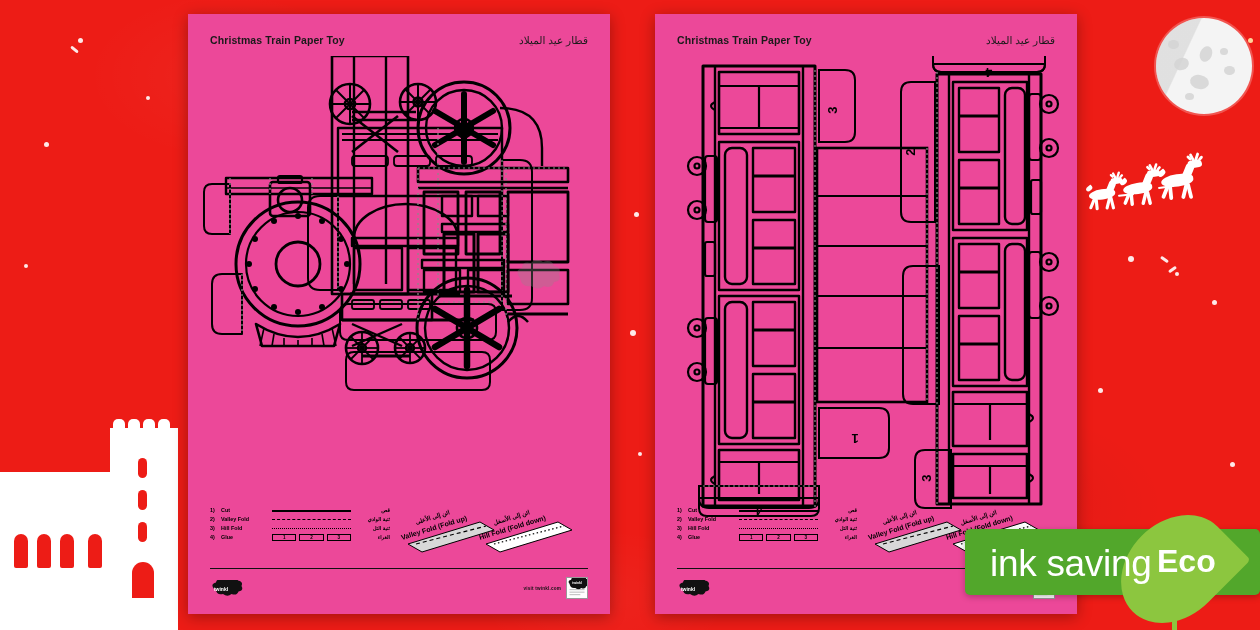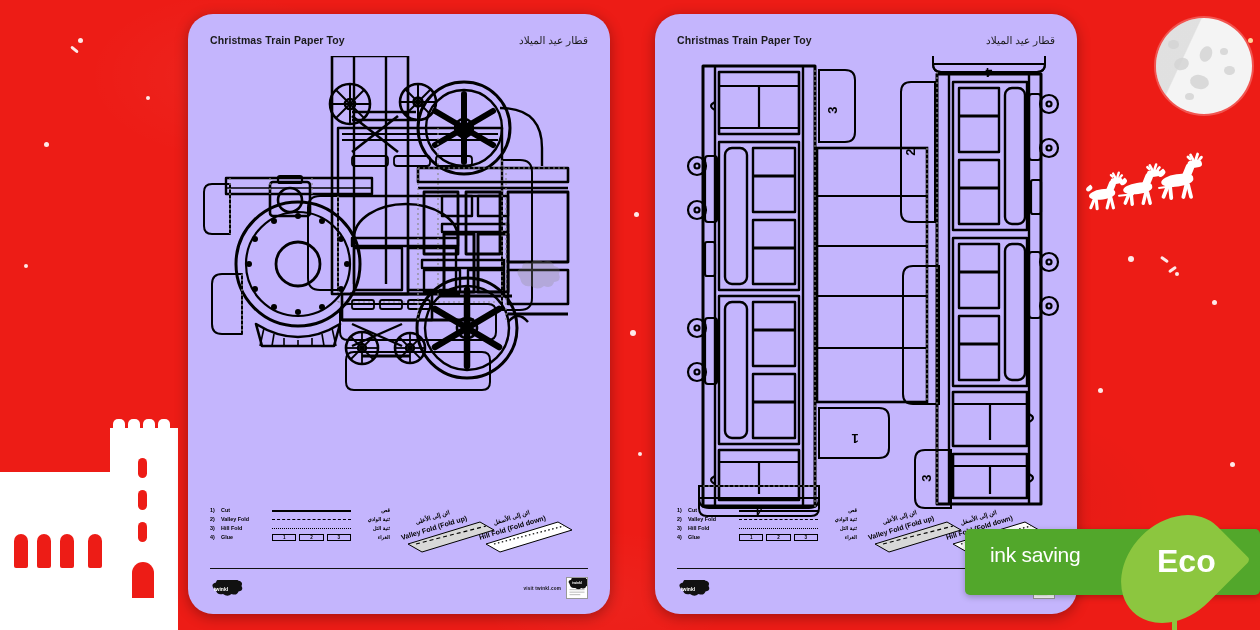--- a/index.html
+++ b/index.html
@@ -111,24 +111,23 @@
   }
   .castle .door {
     position: absolute; background: #ED1C16; width: 22px; height: 36px;
     border-radius: 11px 11px 0 0;
   }
   .dot { position: absolute; background: #fff; border-radius: 50%; opacity: .9; }
 
   
   .sheet {
     position: absolute;
-    background: #c4b5fd;
+    background: #ec4899;
     box-shadow: 0 3px 14px rgba(0,0,0,.32);
     overflow: hidden;
-    border-radius: 25px;
   }
   #sheet1 { left: 188px; top: 14px; width: 422px; height: 600px; }
   #sheet2 { left: 655px; top: 14px; width: 422px; height: 600px; }
 
   .sheet-inner { position: absolute; inset: 0; padding: 20px 22px 8px 22px; }
 
   .doc-head {
     display: flex; align-items: baseline; justify-content: space-between;
     height: 22px;
   }
@@ -213,21 +212,21 @@
     background: #8CC63F;
     border-radius: 50% 4% 50% 50%;
     transform: rotate(45deg);
   }
   .eco-stem {
     position: absolute; left: 207px; top: -6px;
     width: 5px; height: 118px; background: #8CC63F;
   }
   .eco-text-main {
     position: absolute; left: 25px; top: 14px;
-    font-size: 21px; color: #fff; font-weight: normal;
+    font-size: 37px; color: #fff; font-weight: normal;
     letter-spacing: -.3px;
   }
   .eco-text-eco {
     position: absolute; left: 192px; top: 14px;
     font-size: 32px; color: #fff; font-weight: bold;
   }
 </style>
 </head>
 <body>
 

